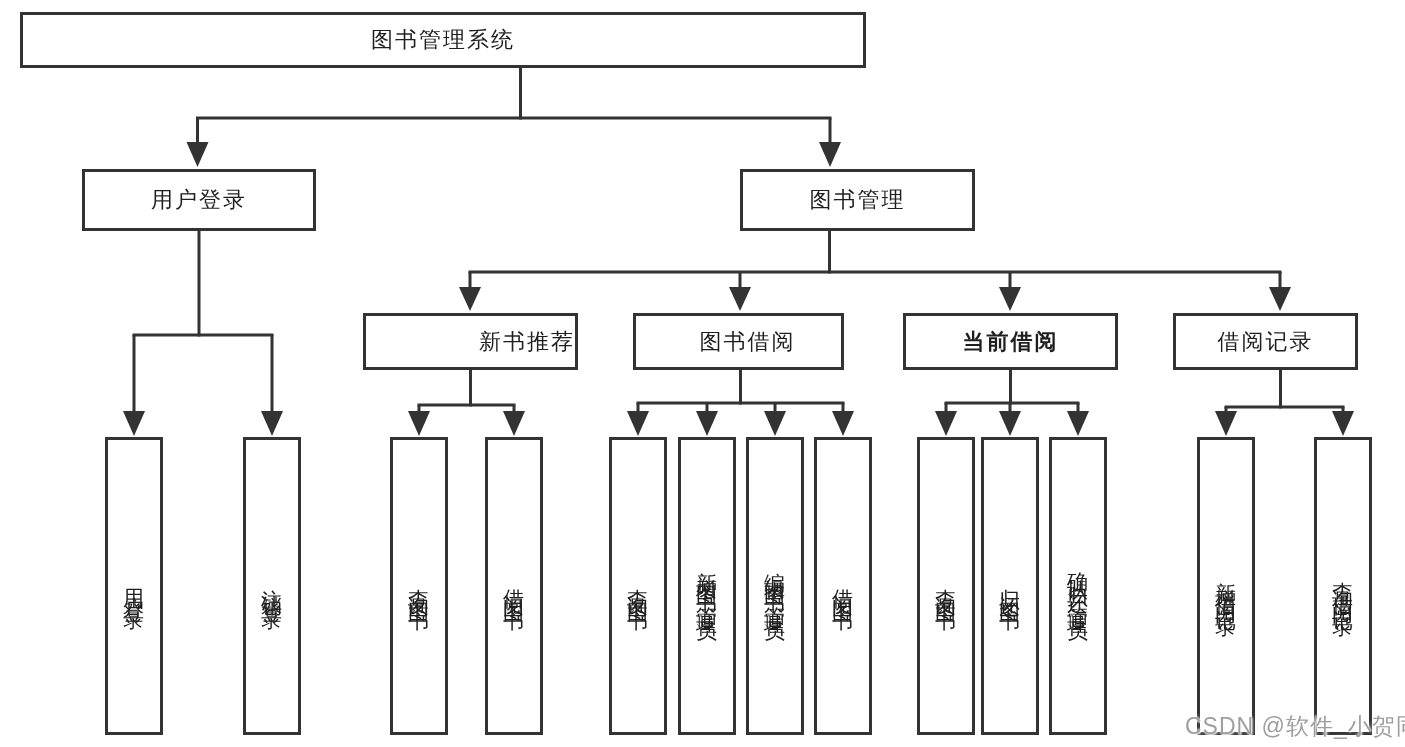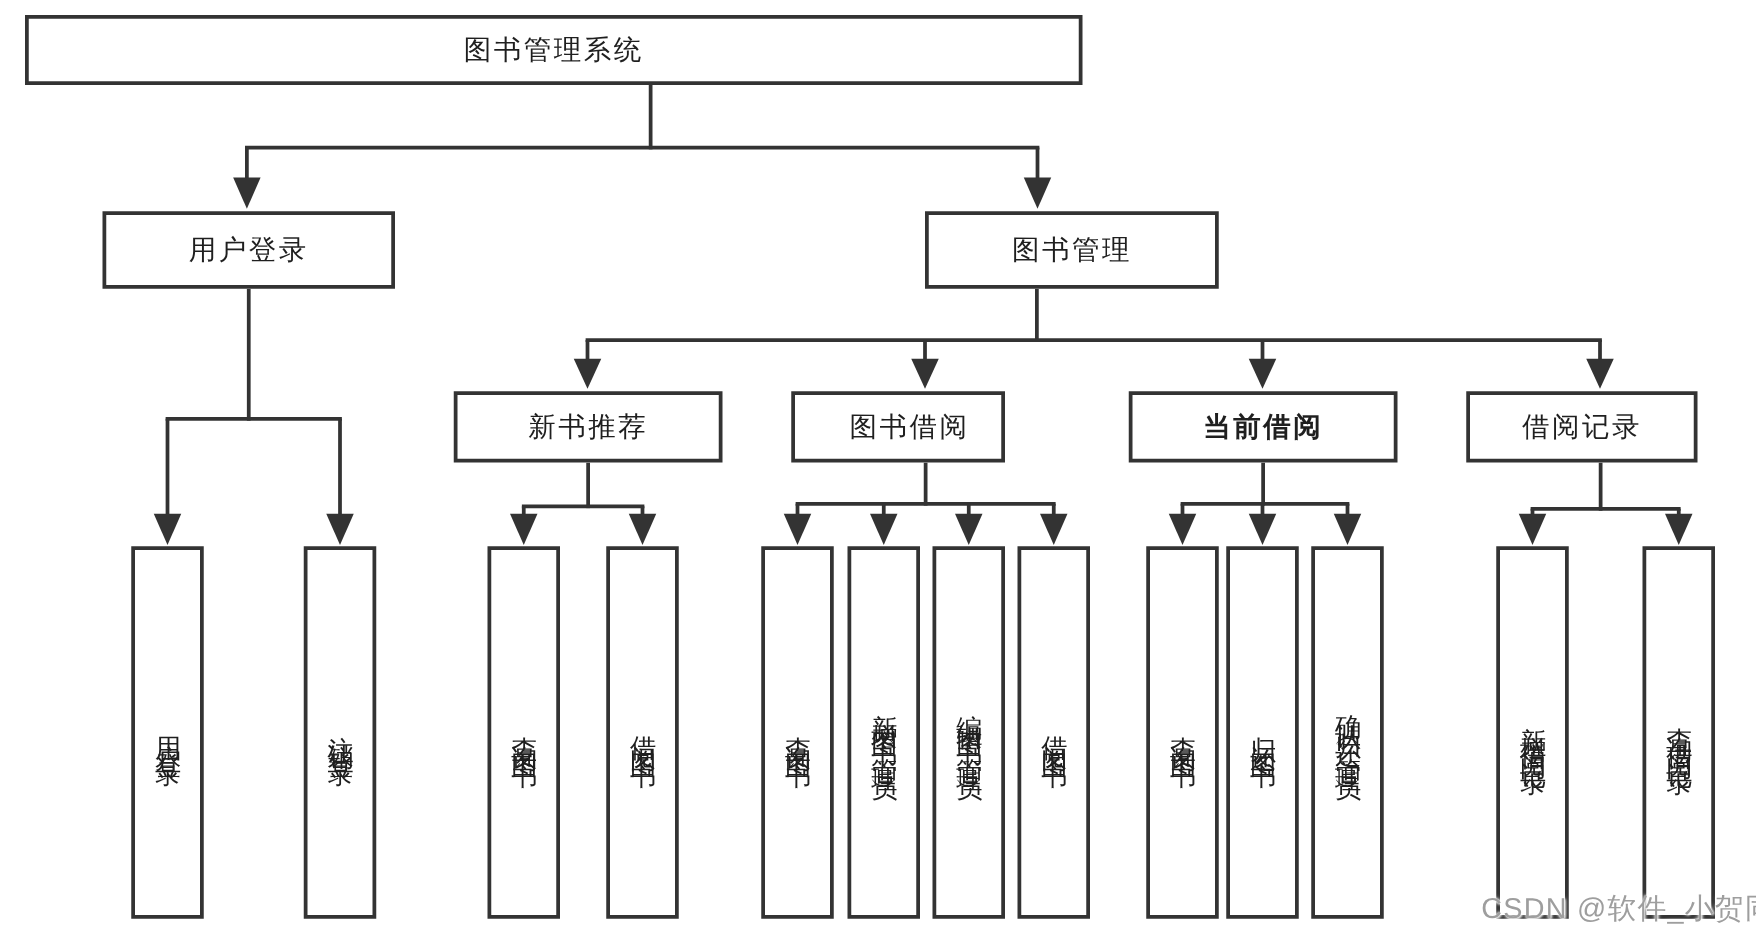--- a/index.html
+++ b/index.html
@@ -118,24 +118,24 @@
     <span class="root-label">图书管理系统</span>
   </div>
 
   <div class="node" style="left:82px;top:169px;width:234px;height:62px;">
     <span class="h-label">用户登录</span>
   </div>
   <div class="node" style="left:712px;top:169px;width:235px;height:62px;margin-left:28px;">
     <span class="h-label">图书管理</span>
   </div>
 
-  <div class="node" style="left:363px;top:313px;width:215px;height:57px;">
+  <div class="node" style="left:363px;top:313px;width:215px;height:57px;justify-content:flex-end;">
     <span class="h-label">新书推荐</span>
   </div>
-  <div class="node" style="left:633px;top:313px;width:171px;height:57px;padding-left:18px;">
+  <div class="node" style="left:633px;top:313px;width:211px;height:57px;padding-left:18px;">
     <span class="h-label">图书借阅</span>
   </div>
   <div class="node" style="left:903px;top:313px;width:215px;height:57px;font-weight:bold;">
     <span class="h-label">当前借阅</span>
   </div>
   <div class="node" style="left:1173px;top:313px;width:185px;height:57px;">
     <span class="h-label">借阅记录</span>
   </div>
 
   <div class="node leaf" style="left:105px;top:437px;width:58px;height:298px;">

